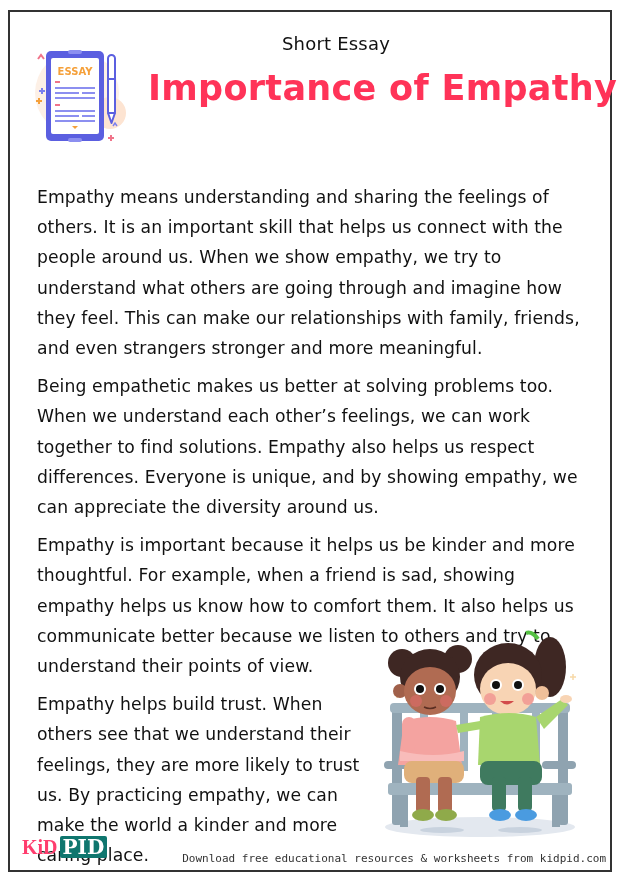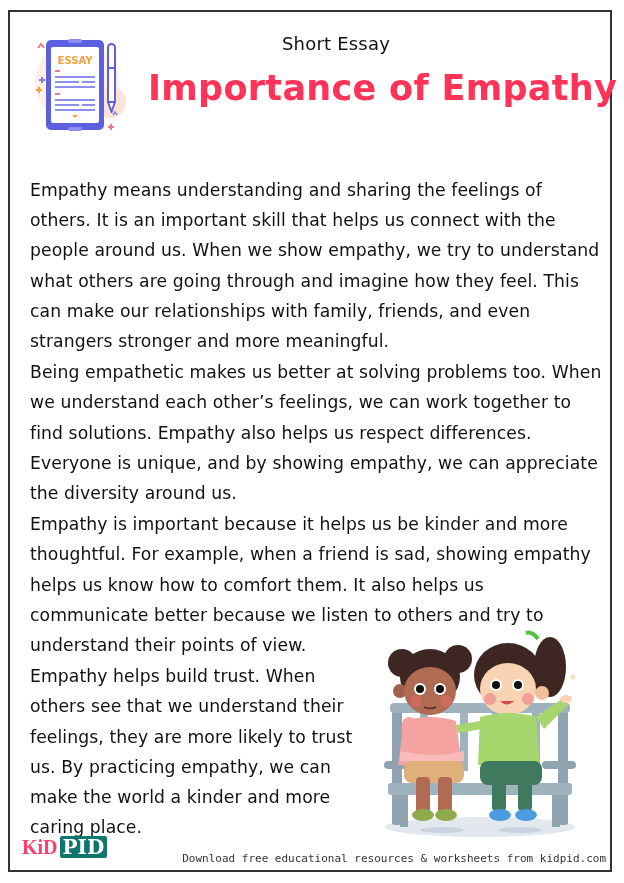--- a/index.html
+++ b/index.html
@@ -20,21 +20,21 @@
       top: 10px;
       width: 604px;
       height: 862px;
       border: 2px solid #333333;
       box-sizing: border-box;
       background: #ffffff;
     }
     .header-icon {
       position: absolute;
       left: 22px;
-      top: 30px;
+      top: 41px;
       width: 110px;
       height: 110px;
     }
     .subtitle {
       position: absolute;
       left: 0;
       width: 624px;
       top: 33px;
       padding-left: 48px;
       box-sizing: border-box;
@@ -62,21 +62,21 @@
       left: 29px;
       top: 174px;
       width: 575px;
       font-family: "DejaVu Sans", sans-serif;
       font-size: 17.2px;
       line-height: 30.2px;
       color: #111111;
       letter-spacing: 0.1px;
     }
     .essay-body p {
-      margin: 1px;
+      margin: 8px;
     }
     .para-wrap-last {
       width: 340px;
     }
     .illustration {
       position: absolute;
       left: 380px;
       top: 625px;
       width: 200px;
       height: 215px;

